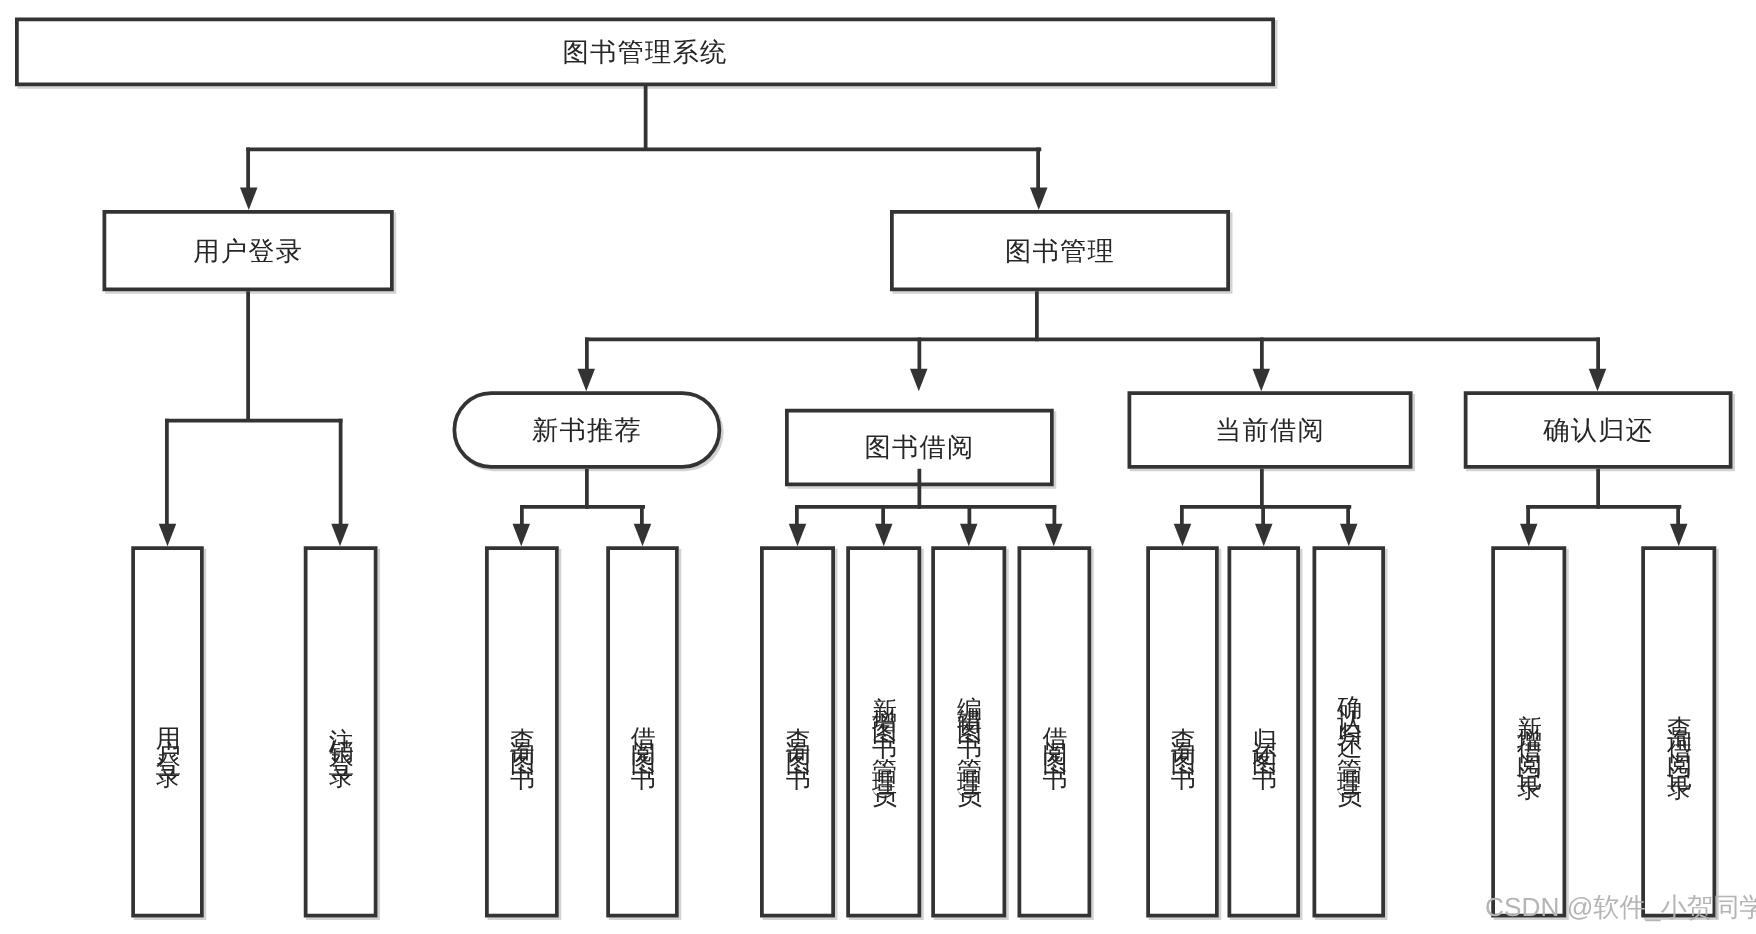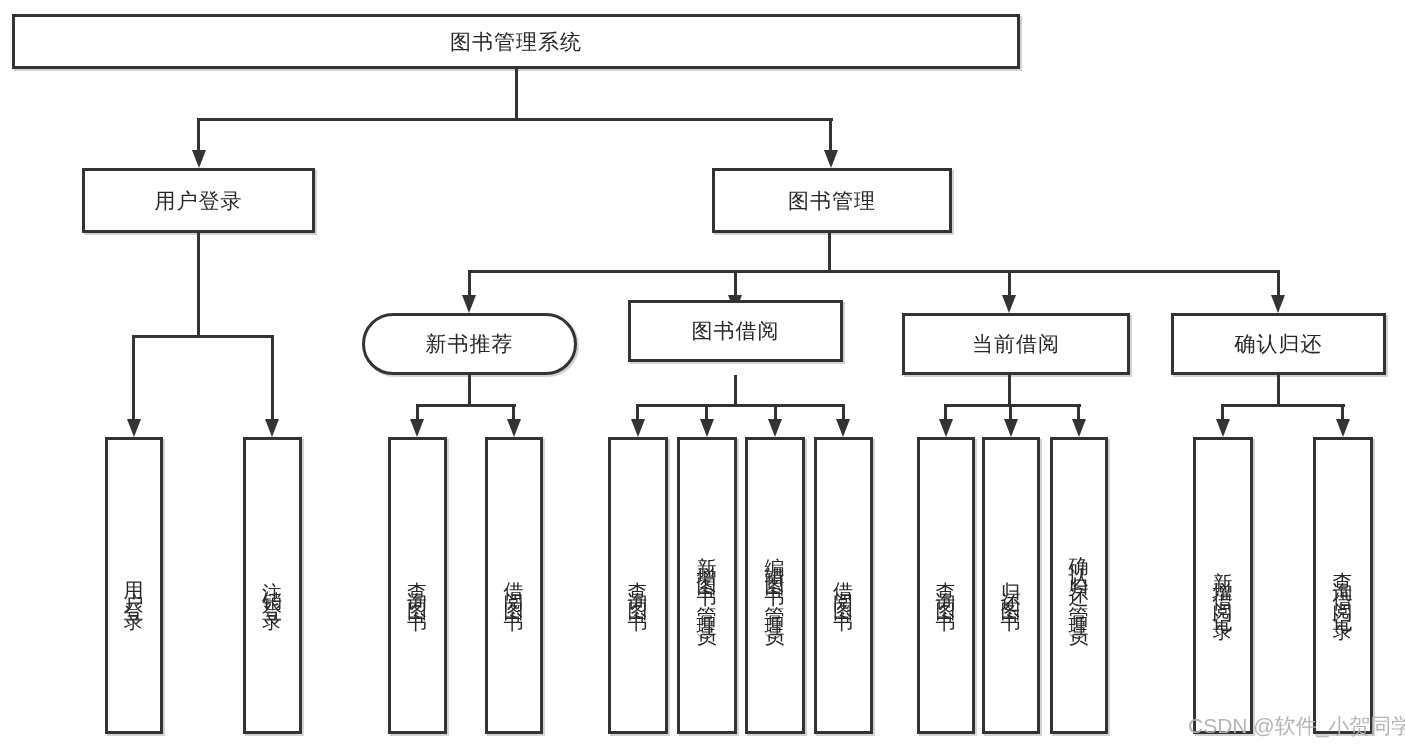--- a/index.html
+++ b/index.html
@@ -43,21 +43,21 @@
   <div class="line" style="left:515px;top:67px;width:3px;height:53px;"></div>
   <div class="line" style="left:197px;top:118px;width:636px;height:3px;"></div>
   <div class="line" style="left:197px;top:118px;width:3px;height:35px;"></div>
   <div class="arr" style="left:192px;top:150px;"></div>
   <div class="line" style="left:829px;top:118px;width:3px;height:35px;"></div>
   <div class="arr" style="left:824px;top:150px;"></div>
 
   <div class="box h-box" style="left:82px;top:168px;width:233px;height:65px;">
     <span class="lbl">用户登录</span>
   </div>
-  <div class="box h-box" style="left:712px;top:168px;width:240px;height:65px;">
+  <div class="box h-box" style="left:712px;top:168px;width:272px;height:65px;">
     <span class="lbl">图书管理</span>
   </div>
 
   <div class="line" style="left:197px;top:233px;width:3px;height:104px;"></div>
   <div class="line" style="left:132px;top:335px;width:142px;height:3px;"></div>
   <div class="line" style="left:132px;top:335px;width:3px;height:86px;"></div>
   <div class="arr" style="left:127px;top:419px;"></div>
   <div class="line" style="left:271px;top:335px;width:3px;height:86px;"></div>
   <div class="arr" style="left:265px;top:419px;"></div>
 
@@ -68,21 +68,21 @@
   <div class="line" style="left:734px;top:270px;width:3px;height:27px;"></div>
   <div class="arr" style="left:728px;top:295px;"></div>
   <div class="line" style="left:1008px;top:270px;width:3px;height:27px;"></div>
   <div class="arr" style="left:1002px;top:295px;"></div>
   <div class="line" style="left:1277px;top:270px;width:3px;height:27px;"></div>
   <div class="arr" style="left:1271px;top:295px;"></div>
 
   <div class="box h-box" style="left:362px;top:313px;width:215px;height:62px;border-radius:31px;">
     <span class="lbl">新书推荐</span>
   </div>
-  <div class="box h-box" style="left:628px;top:300px;width:215px;height:62px;">
+  <div class="box h-box" style="left:628px;top:327px;width:215px;height:62px;">
     <span class="lbl">图书借阅</span>
   </div>
   <div class="box h-box" style="left:902px;top:313px;width:228px;height:62px;text-align:center;">
     <span class="lbl">当前借阅</span>
   </div>
   <div class="box h-box" style="left:1171px;top:313px;width:215px;height:62px;">
     <span class="lbl">确认归还</span>
   </div>
 
   <div class="line" style="left:468px;top:375px;width:3px;height:32px;"></div>

